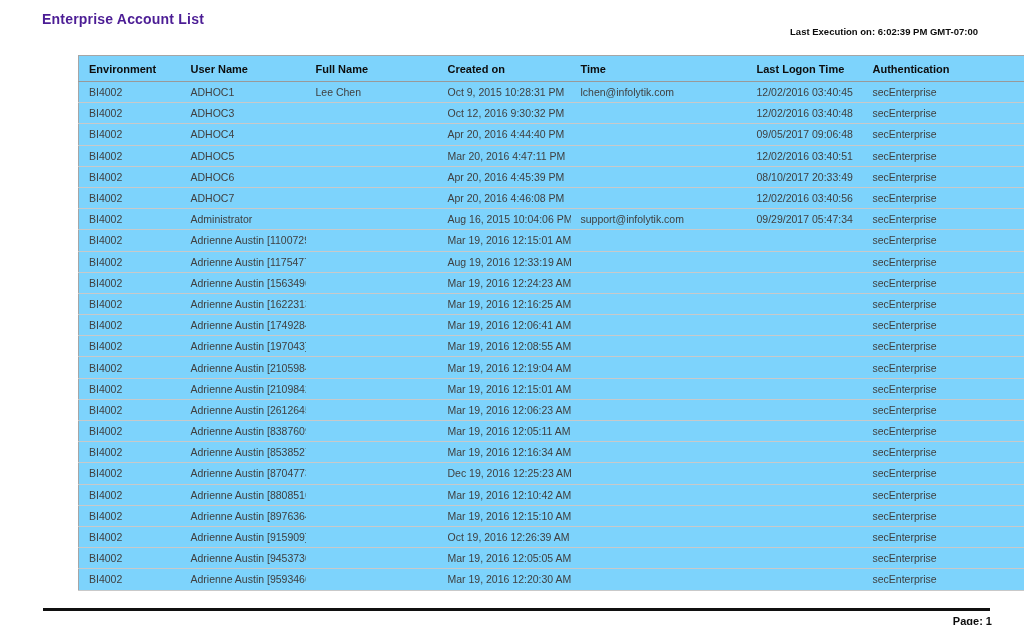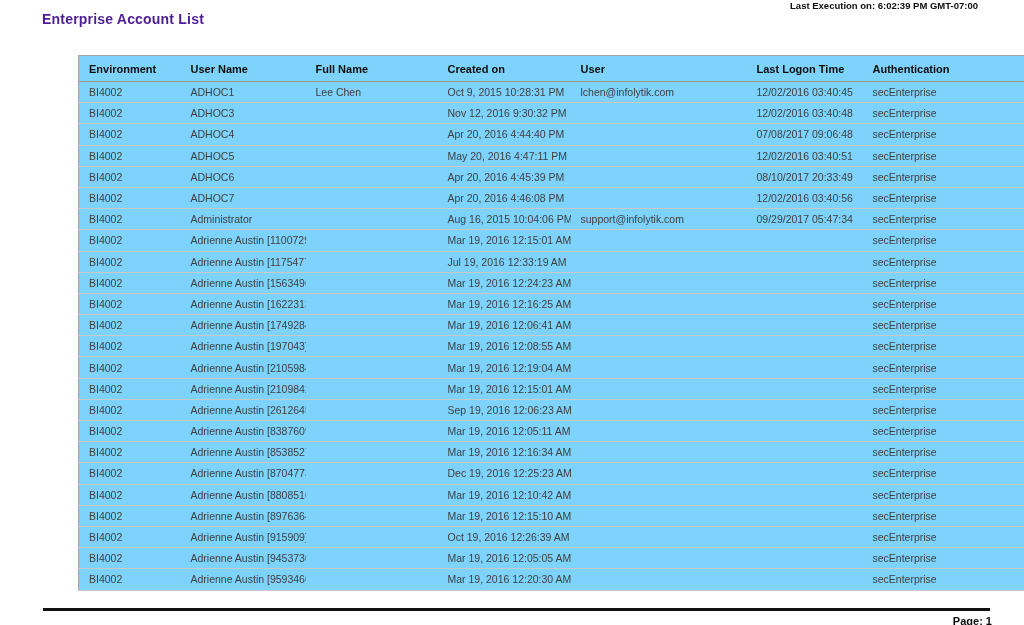--- a/index.html
+++ b/index.html
@@ -11,21 +11,21 @@
     font-family: "Liberation Sans", sans-serif;
     color: #111;
   }
   .report-title {
     position: absolute; left: 42px; top: 11px;
     font-size: 14px; font-weight: bold; color: #4c1d95;
     letter-spacing: 0.2px;
     white-space: nowrap;
   }
   .last-exec {
-    position: absolute; right: 46px; top: 0;
+    position: absolute; right: 46px; top: 26px;
     font-size: 9.5px; font-weight: bold; color: #0d0d0d;
     white-space: nowrap;
   }
   table.account-table {
     position: absolute; left: 38px; top: 55px;
     width: 947px;
     border-collapse: collapse;
     table-layout: fixed;
     border: 1px solid #a6a6a6;
     background: #7dd3fc;
@@ -75,58 +75,58 @@
     <col style="width:176px">
     <col style="width:116px">
     <col style="width:163px">
   </colgroup>
   <thead>
     <tr>
         <th>Environment</th>
         <th>User Name</th>
         <th>Full Name</th>
         <th>Created on</th>
-        <th>User</th>
+        <th>Time</th>
         <th>Last Logon Time</th>
         <th>Authentication</th>
       </tr>
   </thead>
   <tbody>
       <tr>
         <td>BI4002</td>
         <td>ADHOC1</td>
         <td>Lee Chen</td>
         <td>Oct 9, 2015 10:28:31 PM</td>
         <td>lchen@infolytik.com</td>
         <td>12/02/2016 03:40:45</td>
         <td>secEnterprise</td>
       </tr>
       <tr>
         <td>BI4002</td>
         <td>ADHOC3</td>
         <td></td>
-        <td>Nov 12, 2016 9:30:32 PM</td>
+        <td>Oct 12, 2016 9:30:32 PM</td>
         <td></td>
         <td>12/02/2016 03:40:48</td>
         <td>secEnterprise</td>
       </tr>
       <tr>
         <td>BI4002</td>
         <td>ADHOC4</td>
         <td></td>
         <td>Apr 20, 2016 4:44:40 PM</td>
         <td></td>
-        <td>07/08/2017 09:06:48</td>
+        <td>09/05/2017 09:06:48</td>
         <td>secEnterprise</td>
       </tr>
       <tr>
         <td>BI4002</td>
         <td>ADHOC5</td>
         <td></td>
-        <td>May 20, 2016 4:47:11 PM</td>
+        <td>Mar 20, 2016 4:47:11 PM</td>
         <td></td>
         <td>12/02/2016 03:40:51</td>
         <td>secEnterprise</td>
       </tr>
       <tr>
         <td>BI4002</td>
         <td>ADHOC6</td>
         <td></td>
         <td>Apr 20, 2016 4:45:39 PM</td>
         <td></td>
@@ -157,21 +157,21 @@
         <td></td>
         <td>Mar 19, 2016 12:15:01 AM</td>
         <td></td>
         <td></td>
         <td>secEnterprise</td>
       </tr>
       <tr>
         <td>BI4002</td>
         <td>Adrienne Austin [1175477]</td>
         <td></td>
-        <td>Jul 19, 2016 12:33:19 AM</td>
+        <td>Aug 19, 2016 12:33:19 AM</td>
         <td></td>
         <td></td>
         <td>secEnterprise</td>
       </tr>
       <tr>
         <td>BI4002</td>
         <td>Adrienne Austin [1563496]</td>
         <td></td>
         <td>Mar 19, 2016 12:24:23 AM</td>
         <td></td>
@@ -220,21 +220,21 @@
         <td></td>
         <td>Mar 19, 2016 12:15:01 AM</td>
         <td></td>
         <td></td>
         <td>secEnterprise</td>
       </tr>
       <tr>
         <td>BI4002</td>
         <td>Adrienne Austin [2612645]</td>
         <td></td>
-        <td>Sep 19, 2016 12:06:23 AM</td>
+        <td>Mar 19, 2016 12:06:23 AM</td>
         <td></td>
         <td></td>
         <td>secEnterprise</td>
       </tr>
       <tr>
         <td>BI4002</td>
         <td>Adrienne Austin [8387609]</td>
         <td></td>
         <td>Mar 19, 2016 12:05:11 AM</td>
         <td></td>

